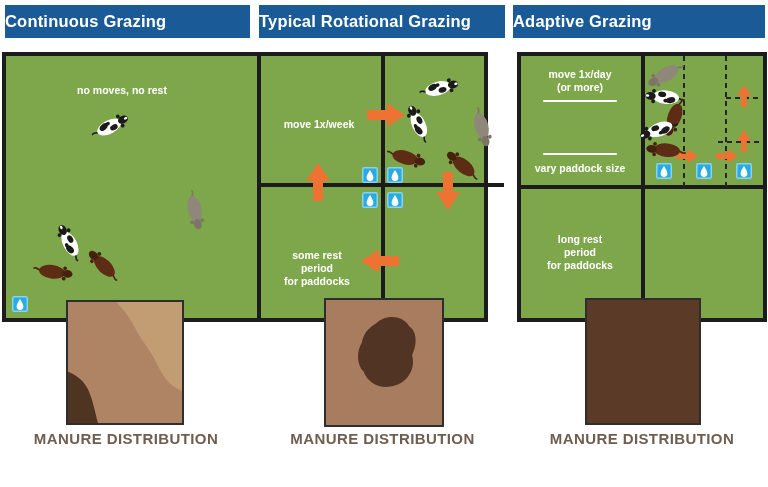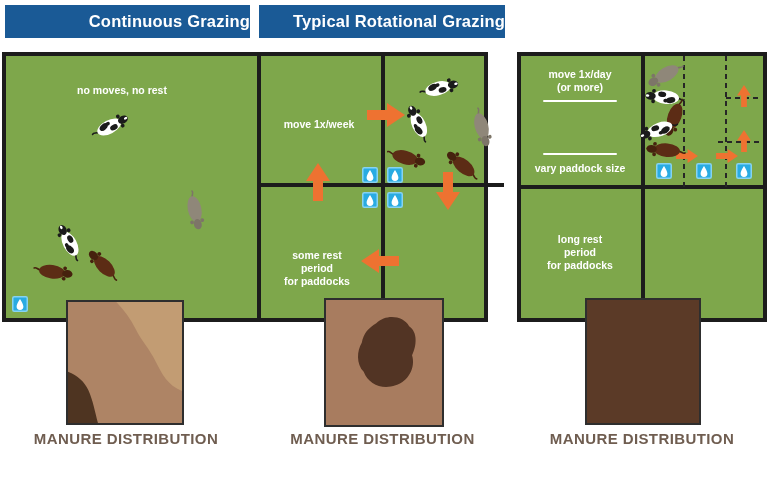--- a/index.html
+++ b/index.html
@@ -1,19 +1,19 @@
 <!DOCTYPE html>
 <html><head>
 <meta charset="utf-8">
 <style>
   html,body{margin:0;padding:0;background:#ffffff;}
   body{font-family:"Liberation Sans","DejaVu Sans",sans-serif;}
   .page{position:relative;width:768px;height:487px;background:#ffffff;overflow:hidden;}
 
-  .panel-header{position:absolute;top:5px;height:33px;display:flex;align-items:center;justify-content:flex-end;}
+  .panel-header{position:absolute;top:5px;height:33px;display:flex;align-items:center;justify-content:flex-start;}
   .panel-header span{color:#ffffff;font-weight:bold;font-size:16.5px;letter-spacing:.2px;}
   .ph1{left:5px;width:245px;}
   .ph2{left:259px;width:246px;}
   .ph3{left:513px;width:252px;}
 
   .field{position:absolute;top:52px;height:270px;border:4px solid #1c1c1c;box-sizing:border-box;}
   .f1{left:2px;width:296px;}
   .f2{left:257px;width:231px;}
   .f3{left:517px;width:250px;}
 
@@ -43,20 +43,23 @@
 </head>
 <body>
 
 <div class="page">
 
   <div class="panel-header ph1" style="background-color: rgb(26, 90, 150);">
     <span>Continuous Grazing</span>
   </div>
   <div class="panel-header ph2" style="background-color: rgb(26, 90, 150);">
     <span>Typical Rotational Grazing</span>
+  </div>
+  <div class="panel-header ph3" style="background-color: rgb(26, 90, 150);">
+    <span>Adaptive Grazing</span>
   </div>
 
   <div class="field f1" style="background-color: rgb(126, 167, 75);">
       <div class="abs" style="left: 6px; top: 240px;"><svg width="16" height="16" viewBox="0 0 16 16">
   <rect x="0.75" y="0.75" width="14.5" height="14.5" rx="1.5" fill="#29abe2" stroke="#87d3f2" stroke-width="1.5"></rect>
   <path d="M8,3 C8,3 4.6,8 4.6,10.5 a3.4,3.4 0 0 0 6.8,0 C11.4,8 8,3 8,3 Z" fill="#ffffff"></path>
         </svg></div>
       <div class="sprite" style="left: 105px; top: 70px; transform: translate(-50%, -50%) rotate(-28deg);"><svg width="44" height="22" viewBox="0 0 44 22">
     <path d="M8,11 C4.5,10.2 3.5,8.5 1.8,9.8" stroke="#1b1b1b" stroke-width="1.6" fill="none" stroke-linecap="round"></path>
     <ellipse cx="20" cy="11" rx="13" ry="6.8" fill="#ffffff"></ellipse>

